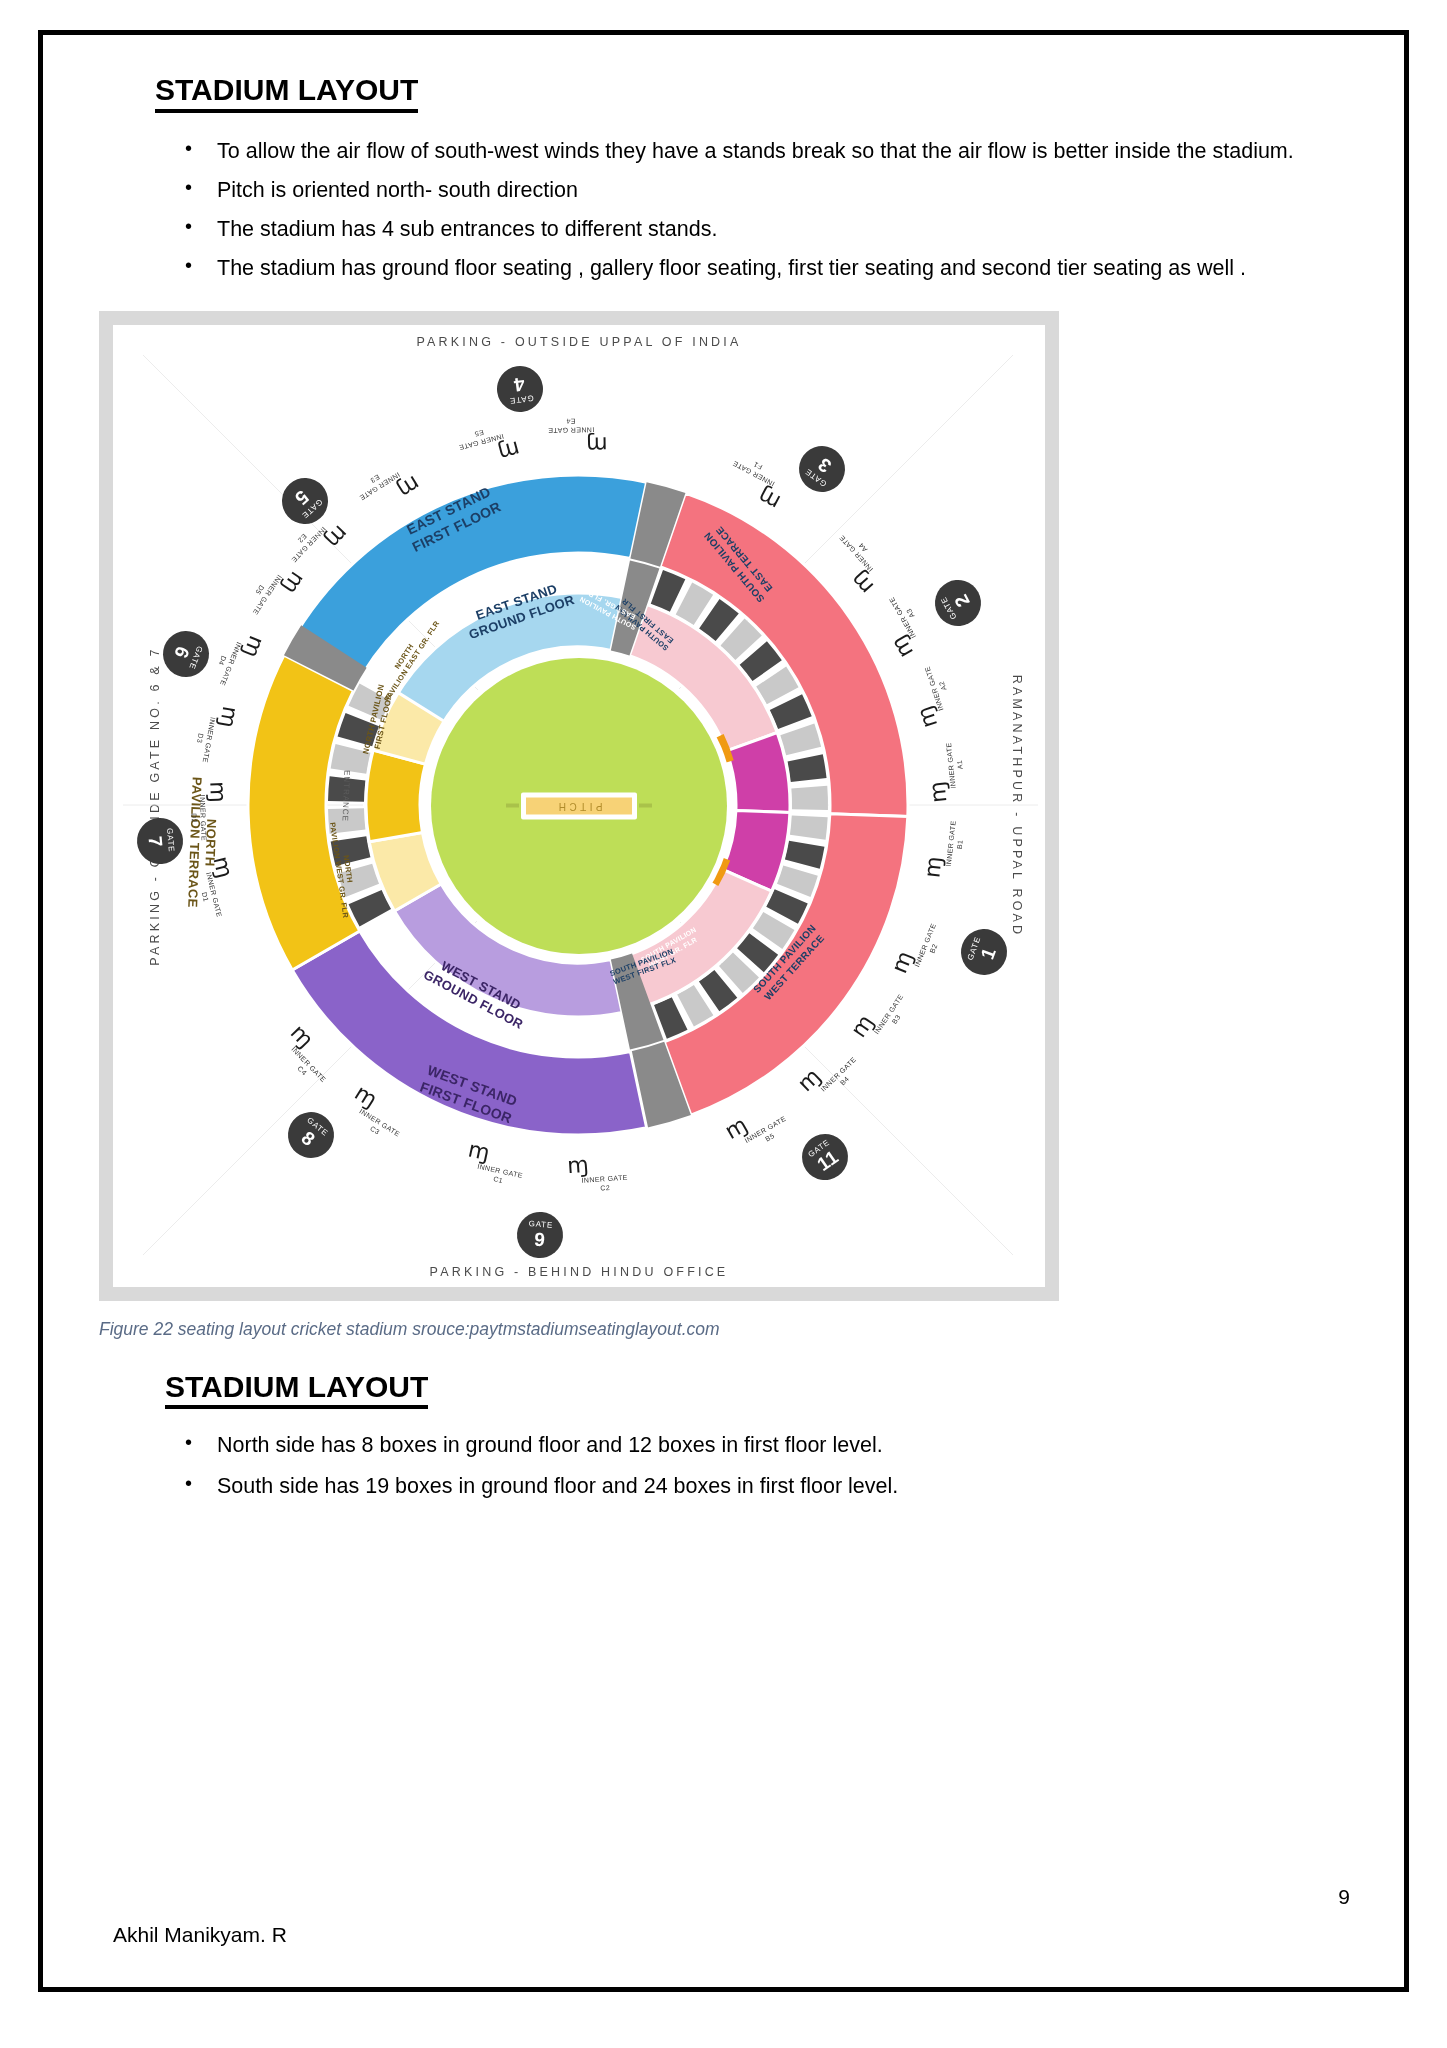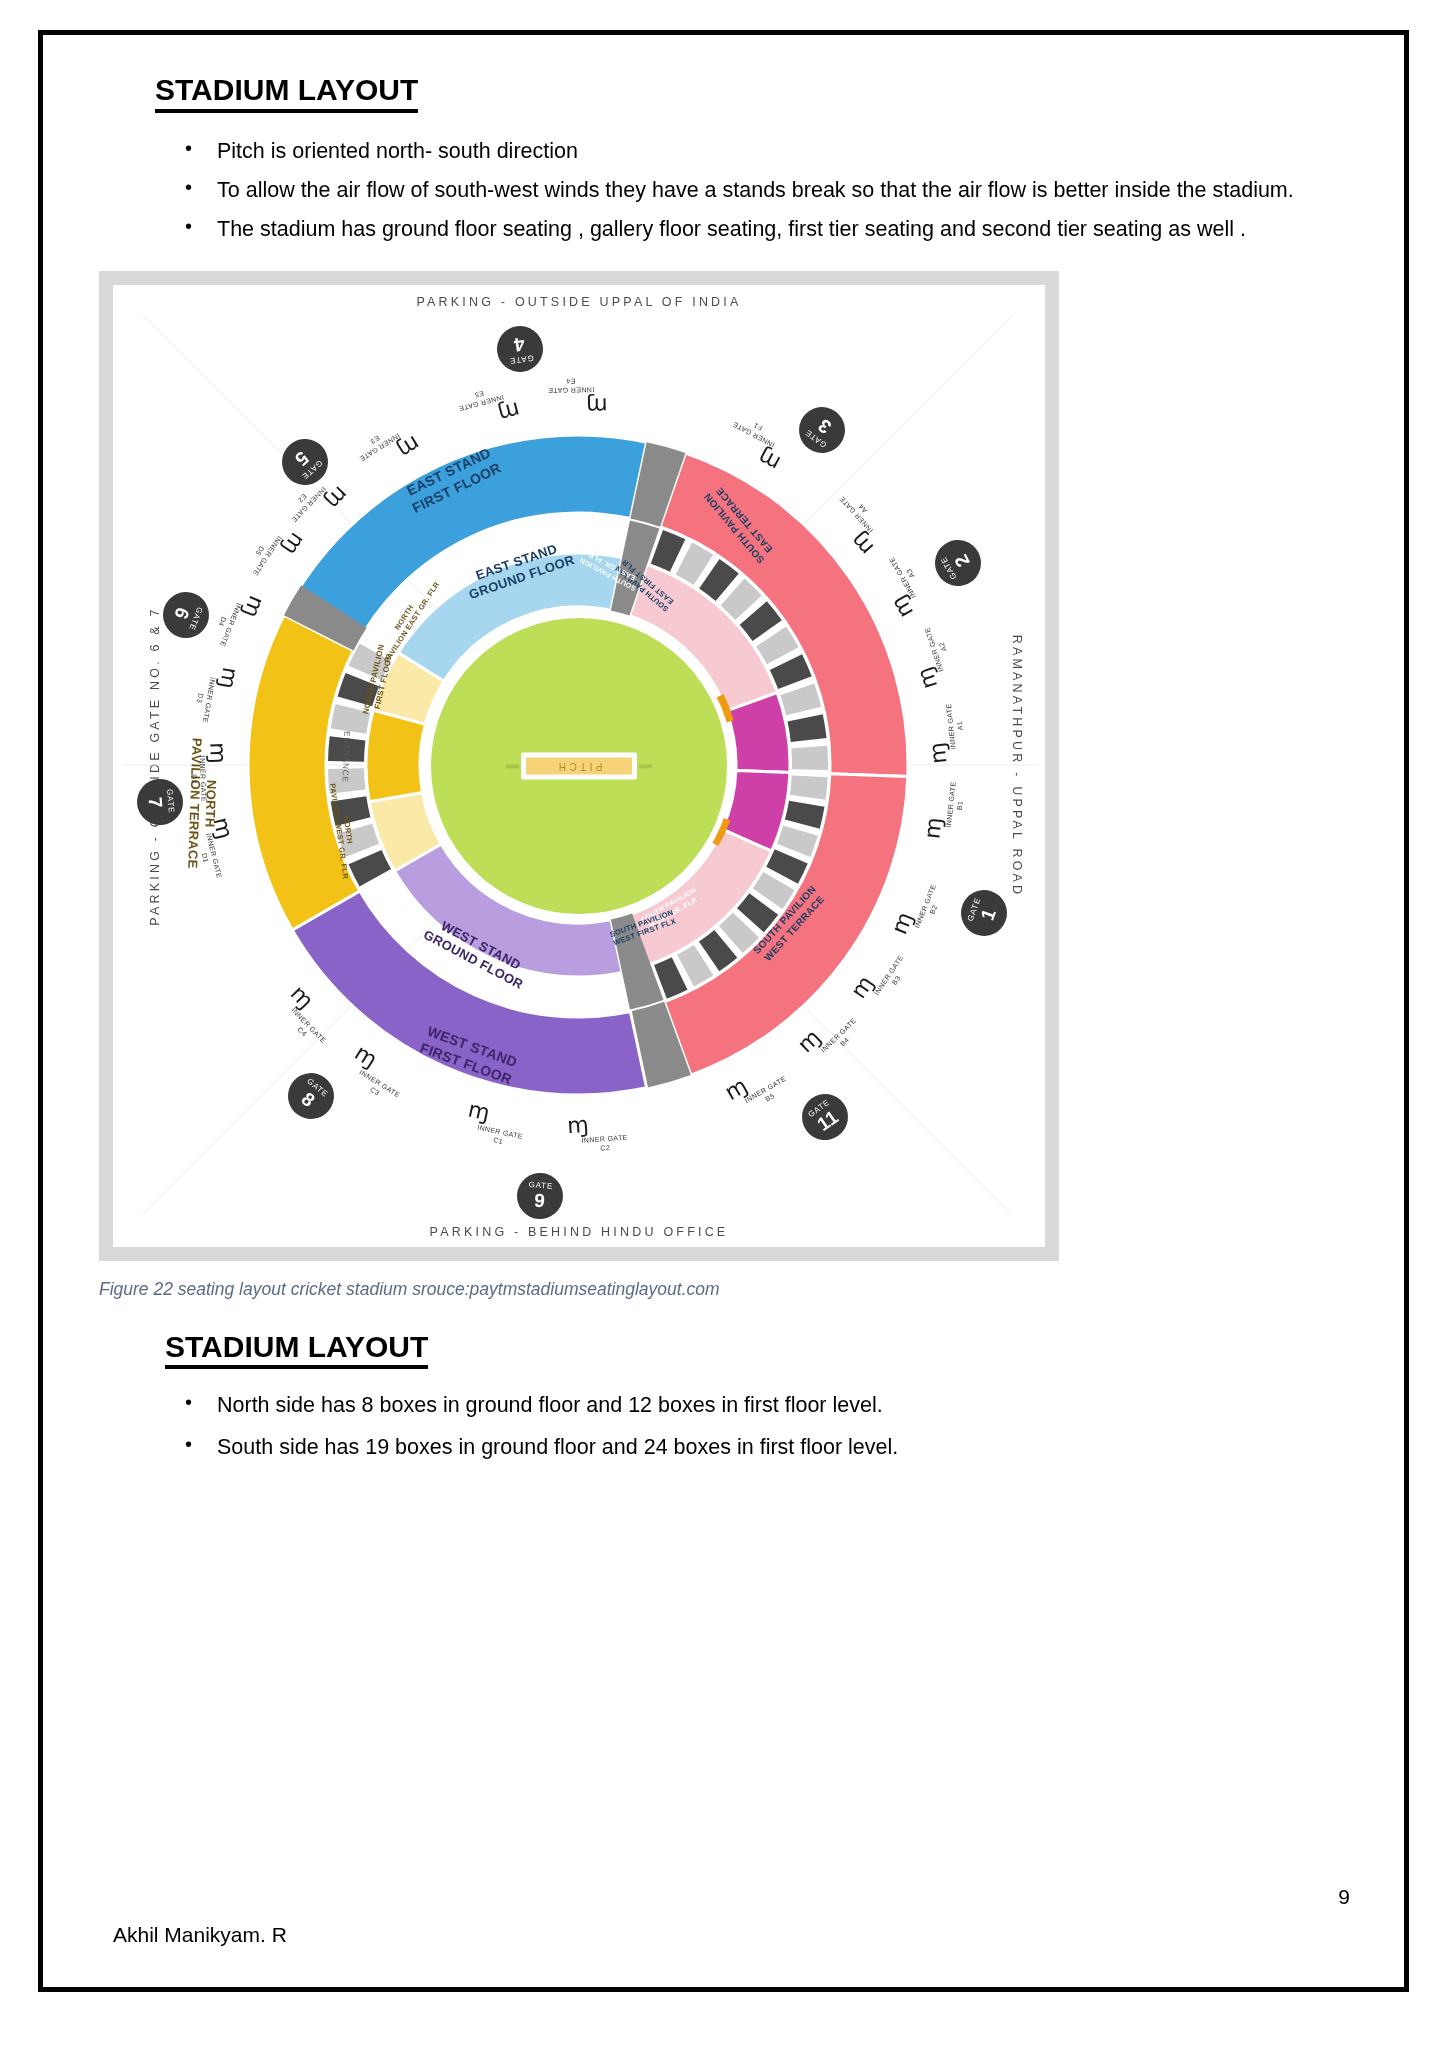--- a/index.html
+++ b/index.html
@@ -282,22 +282,23 @@
 <body>
 
 <div class="page-frame">
   <div class="page-inner">
 
     <div>
       <span class="section-title">STADIUM LAYOUT</span>
     </div>
 
     <ul class="bullets">
+      <li>To allow the air flow of south-west winds they have a stands break so that the air flow is better inside the stadium.</li>
       <li>Pitch is oriented north- south direction</li>
-      <li>To allow the air flow of south-west winds they have a stands break so that the air flow is better inside the stadium.</li>
+      <li>The stadium has 4 sub entrances to different stands.</li>
       <li>The stadium has ground floor seating , gallery floor seating, first tier seating and second tier seating as well .</li>
     </ul>
 
     <div class="figure-wrap">
       <div class="diagram-outer">
         <div class="diagram-canvas" id="canvas">
 
           <div class="ctx-label ctx-top">PARKING - OUTSIDE UPPAL OF INDIA</div>
           <div class="ctx-label ctx-bot">PARKING - BEHIND HINDU OFFICE</div>
           <div class="ctx-label ctx-left">PARKING - OUTSIDE GATE NO. 6 &amp; 7</div>

